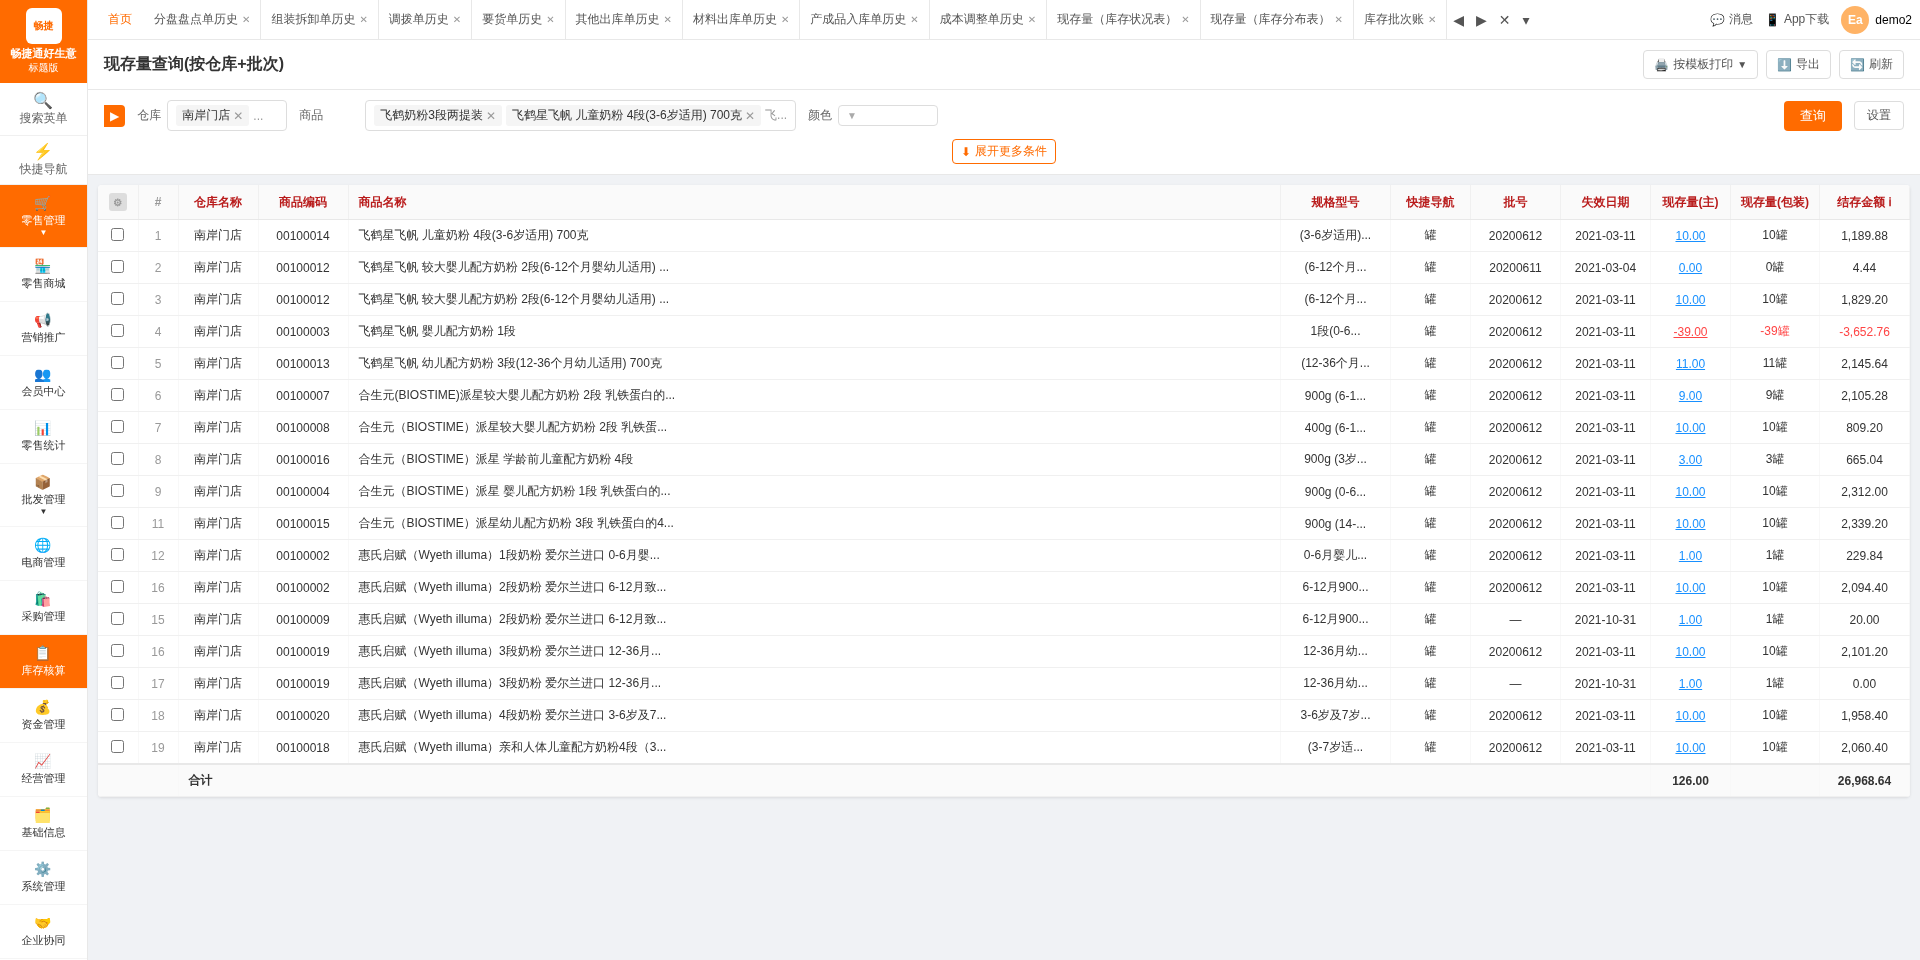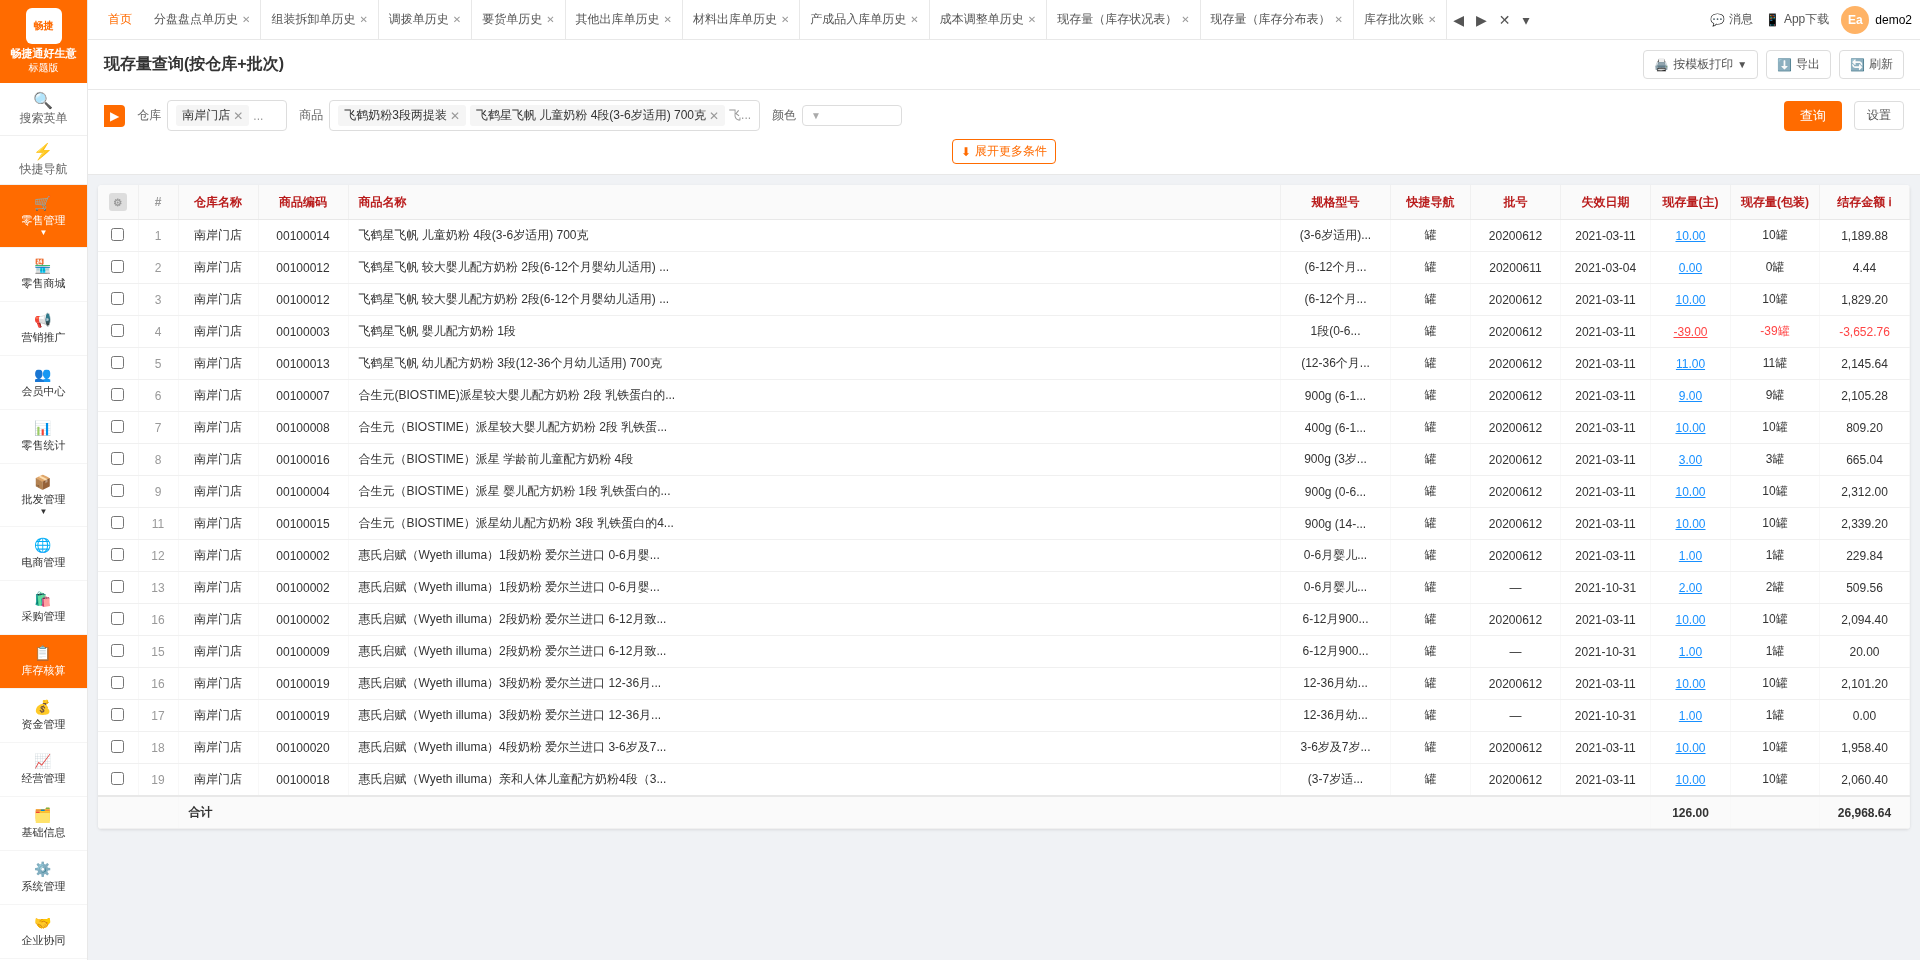--- a/index.html
+++ b/index.html
@@ -270,21 +270,21 @@
             <div class="filter-tag">
               <span>南岸门店</span>
               <span class="tag-close">✕</span>
             </div>
             <span class="filter-dots">...</span>
           </div>
         </div>
 
         <div class="filter-group">
           <span class="filter-label">商品</span>
-          <div class="filter-input" style="min-width:380px;">
+          <div class="filter-input" style="min-width:380px;margin-left:36px;">
             <div class="filter-tag">
               <span>飞鹤奶粉3段两提装</span>
               <span class="tag-close">✕</span>
             </div>
             <div class="filter-tag">
               <span>飞鹤星飞帆 儿童奶粉 4段(3-6岁适用) 700克</span>
               <span class="tag-close">✕</span>
             </div>
             <span class="filter-dots">飞...</span>
           </div>
@@ -505,36 +505,20 @@
       <td class="col-batch">20200612</td>
       <td class="col-expire">2021-03-11</td>
       <td class="col-stock"><a style="">1.00</a></td>
       <td class="col-stockpkg" style="">1罐</td>
       <td class="col-amount" style="">229.84</td>
     </tr>
             <tr>
       <td class="col-index" style="text-align:center;">
         <input type="checkbox" style="cursor: pointer;">
       </td>
-      <td class="col-index" style="color:#999;">13</td>
-      <td class="col-warehouse">南岸门店</td>
-      <td class="col-code">00100002</td>
-      <td class="col-name">惠氏启赋（Wyeth illuma）1段奶粉 爱尔兰进口 0-6月婴...</td>
-      <td class="col-spec">0-6月婴儿...</td>
-      <td class="col-unit">罐</td>
-      <td class="col-batch">—</td>
-      <td class="col-expire">2021-10-31</td>
-      <td class="col-stock"><a style="">2.00</a></td>
-      <td class="col-stockpkg" style="">2罐</td>
-      <td class="col-amount" style="">509.56</td>
-    </tr>
-            <tr>
-      <td class="col-index" style="text-align:center;">
-        <input type="checkbox" style="cursor: pointer;">
-      </td>
       <td class="col-index" style="color:#999;">16</td>
       <td class="col-warehouse">南岸门店</td>
       <td class="col-code">00100002</td>
       <td class="col-name">惠氏启赋（Wyeth illuma）2段奶粉 爱尔兰进口 6-12月致...</td>
       <td class="col-spec">6-12月900...</td>
       <td class="col-unit">罐</td>
       <td class="col-batch">20200612</td>
       <td class="col-expire">2021-03-11</td>
       <td class="col-stock"><a style="">10.00</a></td>
       <td class="col-stockpkg" style="">10罐</td>

